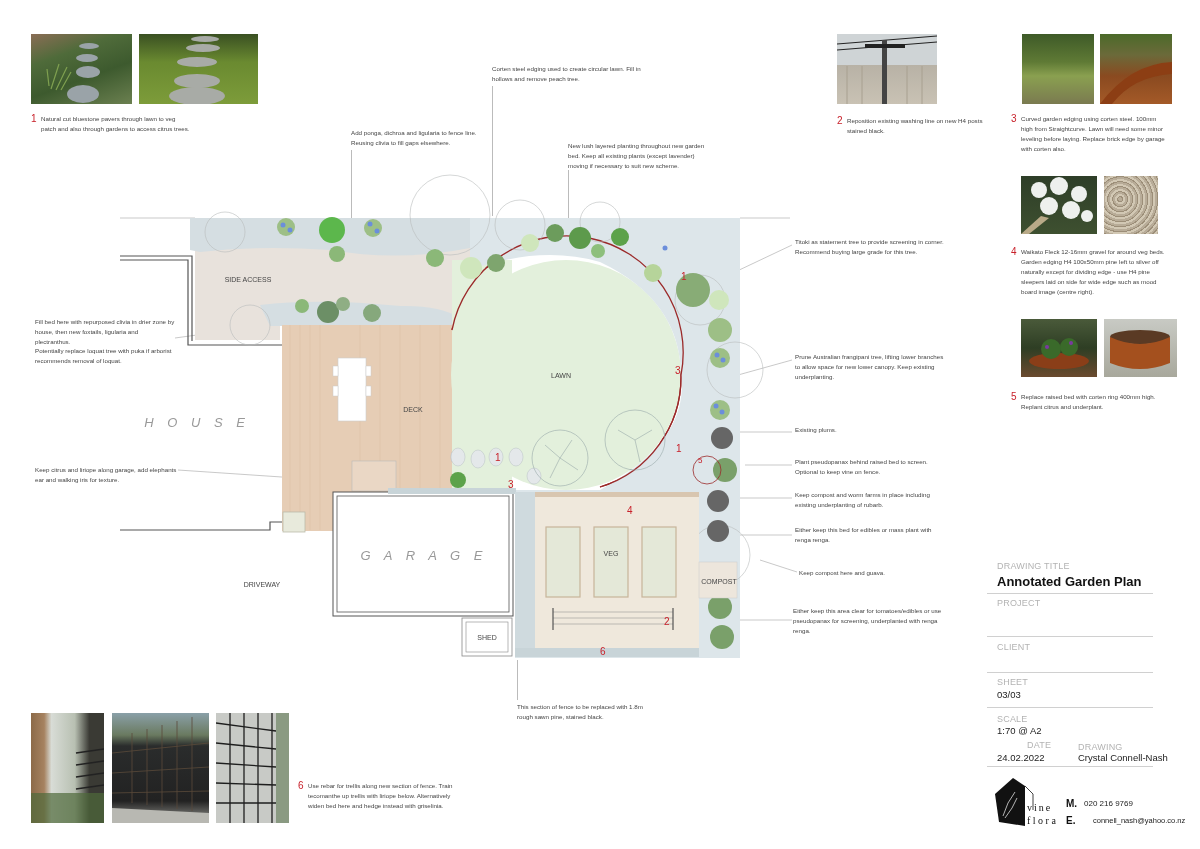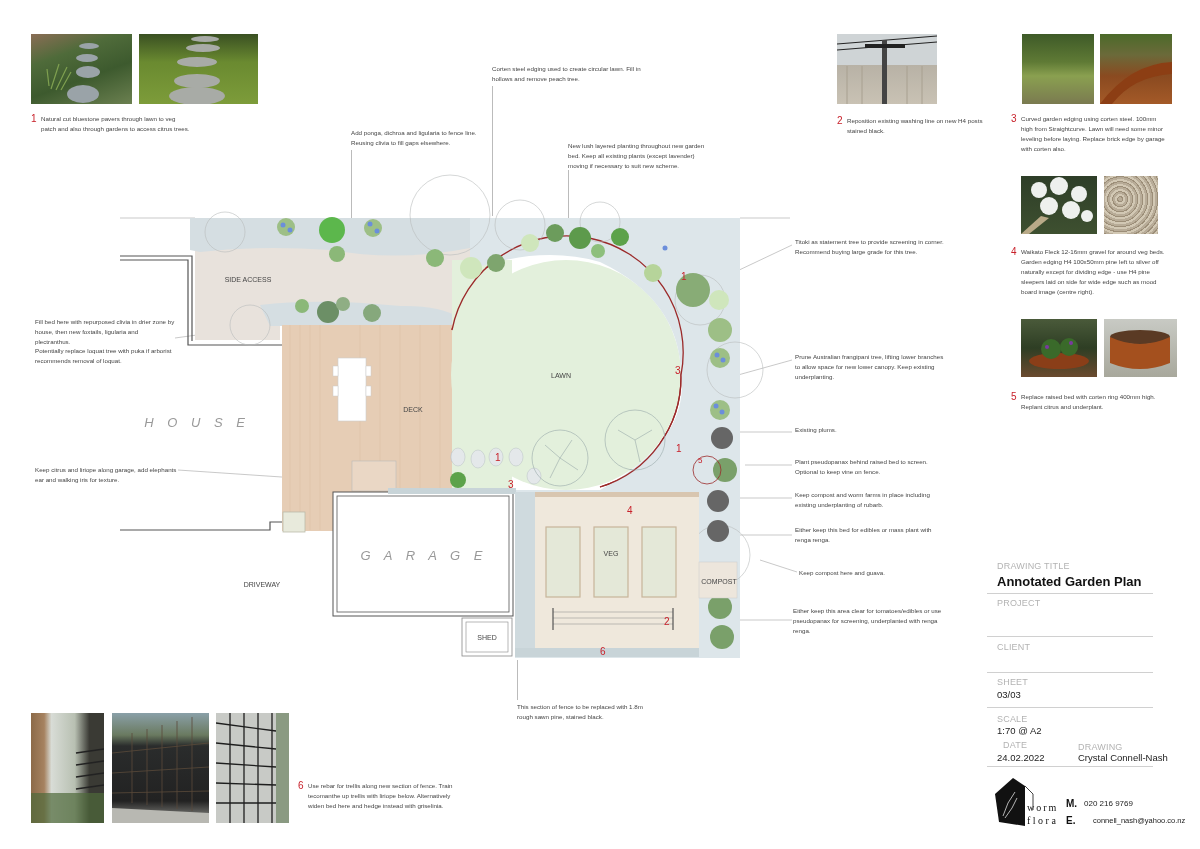--- a/index.html
+++ b/index.html
@@ -416,31 +416,31 @@
   <div class="tb-value" style="left:997px;top:612px;"></div>
   <div class="tb-rule" style="left:987px;top:636px;width:166px;"></div>
   <div class="tb-label" style="left:997px;top:642px;">CLIENT</div>
   <div class="tb-value" style="left:997px;top:656px;"></div>
   <div class="tb-rule" style="left:987px;top:672px;width:166px;"></div>
   <div class="tb-label" style="left:997px;top:677px;">SHEET</div>
   <div class="tb-value" style="left:997px;top:689px;">03/03</div>
   <div class="tb-rule" style="left:987px;top:707px;width:166px;"></div>
   <div class="tb-label" style="left:997px;top:714px;">SCALE</div>
   <div class="tb-value" style="left:997px;top:725px;">1:70 @ A2</div>
-  <div class="tb-label" style="left:991px;top:740px;padding-left:12px;">DATE</div>
+  <div class="tb-label" style="left:1015px;top:740px;padding-left:12px;">DATE</div>
   <div class="tb-value" style="left:997px;top:752px;">24.02.2022</div>
   <div class="tb-label" style="left:1078px;top:742px;">DRAWING</div>
   <div class="tb-value" style="left:1078px;top:752px;">Crystal Connell-Nash</div>
   <div class="tb-rule" style="left:987px;top:766px;width:166px;"></div>
 
   <svg style="position:absolute;left:993px;top:776px;" width="60" height="52" viewBox="0 0 60 52">
     <path d="M2 18 L20 2 L32 10 L32 50 L6 46 Z" fill="#111"></path>
     <path d="M32 10 L40 18 L40 34" fill="none" stroke="#111" stroke-width="0.8"></path>
     <path d="M10 40 Q14 26 22 16 M12 42 Q20 32 24 22" stroke="#ddd" stroke-width="0.8" fill="none"></path>
   </svg>
-  <div style="position:absolute;left:1027px;top:802px;font-family:'Liberation Serif',serif;font-size:10px;letter-spacing:2px;color:#111;">worm</div>
+  <div style="position:absolute;left:1027px;top:802px;font-family:'Liberation Serif',serif;font-size:10px;letter-spacing:2px;color:#111;">vine</div>
   <div style="position:absolute;left:1027px;top:815px;font-family:'Liberation Serif',serif;font-size:10px;letter-spacing:2.5px;color:#111;">flora</div>
 
   <div style="position:absolute;left:1066px;top:798px;font-size:10px;font-weight:bold;color:#111;">M.</div>
   <div style="position:absolute;left:1084px;top:799px;font-size:8px;color:#222;text-align:center;">020 216 9769</div>
   <div style="position:absolute;left:1066px;top:815px;font-size:10px;font-weight:bold;color:#111;">E.</div>
   <div style="position:absolute;left:1084px;top:816px;font-size:7.5px;color:#222;padding-left:9px;">connell_nash@yahoo.co.nz</div>
 </div>
 
 </body></html>

